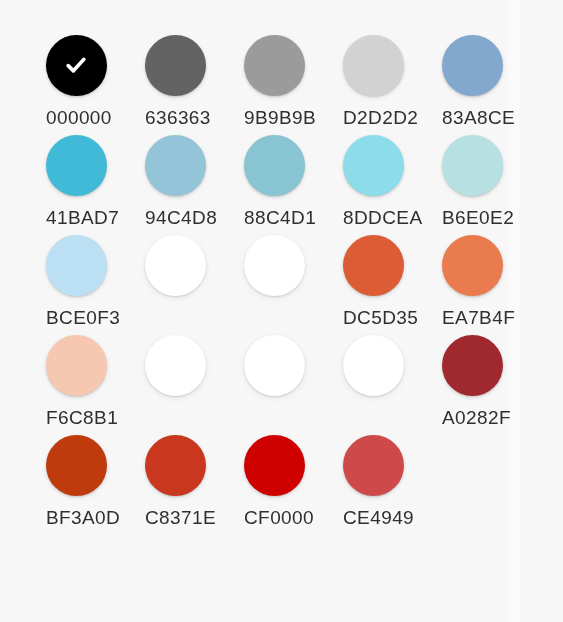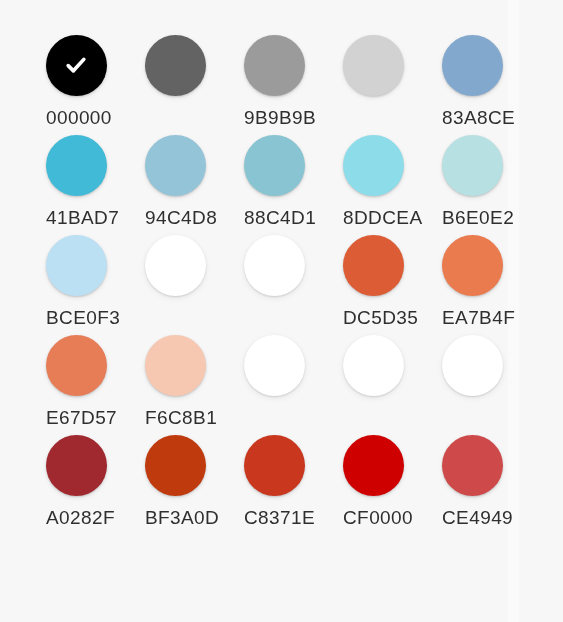--- a/index.html
+++ b/index.html
@@ -115,31 +115,33 @@
               <path d="M4.8 12.6 L9.6 17.4 L19.2 6.8" fill="none" stroke="#ffffff" stroke-width="3.4" stroke-linecap="round" stroke-linejoin="round"></path>
             </svg>
           </div>
         </div>
         <div class="swatch-label">000000</div>
       </div>
       <div class="swatch-cell">
         <div class="swatch-dot-wrap">
           <div class="swatch-dot" title="636363" style="background: rgb(99, 99, 99);"></div>
         </div>
+        <div class="swatch-label">636363</div>
       </div>
       <div class="swatch-cell">
         <div class="swatch-dot-wrap">
           <div class="swatch-dot" title="9B9B9B" style="background: rgb(155, 155, 155);"></div>
         </div>
         <div class="swatch-label">9B9B9B</div>
       </div>
       <div class="swatch-cell">
         <div class="swatch-dot-wrap">
           <div class="swatch-dot" title="D2D2D2" style="background: rgb(210, 210, 210);"></div>
         </div>
+        <div class="swatch-label">D2D2D2</div>
       </div>
       <div class="swatch-cell">
         <div class="swatch-dot-wrap">
           <div class="swatch-dot" title="83A8CE" style="background: rgb(131, 168, 206);"></div>
         </div>
         <div class="swatch-label">83A8CE</div>
       </div>
       <div class="swatch-cell">
         <div class="swatch-dot-wrap">
           <div class="swatch-dot" title="41BAD7" style="background: rgb(65, 186, 215);"></div>
@@ -192,26 +194,20 @@
         <div class="swatch-dot-wrap">
           <div class="swatch-dot" title="DC5D35" style="background: rgb(220, 93, 53);"></div>
         </div>
         <div class="swatch-label">DC5D35</div>
       </div>
       <div class="swatch-cell">
         <div class="swatch-dot-wrap">
           <div class="swatch-dot" title="EA7B4F" style="background: rgb(234, 123, 79);"></div>
         </div>
         <div class="swatch-label">EA7B4F</div>
-      </div>
-      <div class="swatch-cell">
-        <div class="swatch-dot-wrap">
-          <div class="swatch-dot" title="E67D57" style="background: rgb(230, 125, 87);"></div>
-        </div>
-        <div class="swatch-label">E67D57</div>
       </div>
       <div class="swatch-cell">
         <div class="swatch-dot-wrap">
           <div class="swatch-dot" title="F6C8B1" style="background: rgb(246, 200, 177);"></div>
         </div>
         <div class="swatch-label">F6C8B1</div>
       </div>
       <div class="swatch-cell is-empty-label">
         <div class="swatch-dot-wrap">
           <div class="swatch-dot is-white" title="" style="background: rgb(255, 255, 255);"></div>

